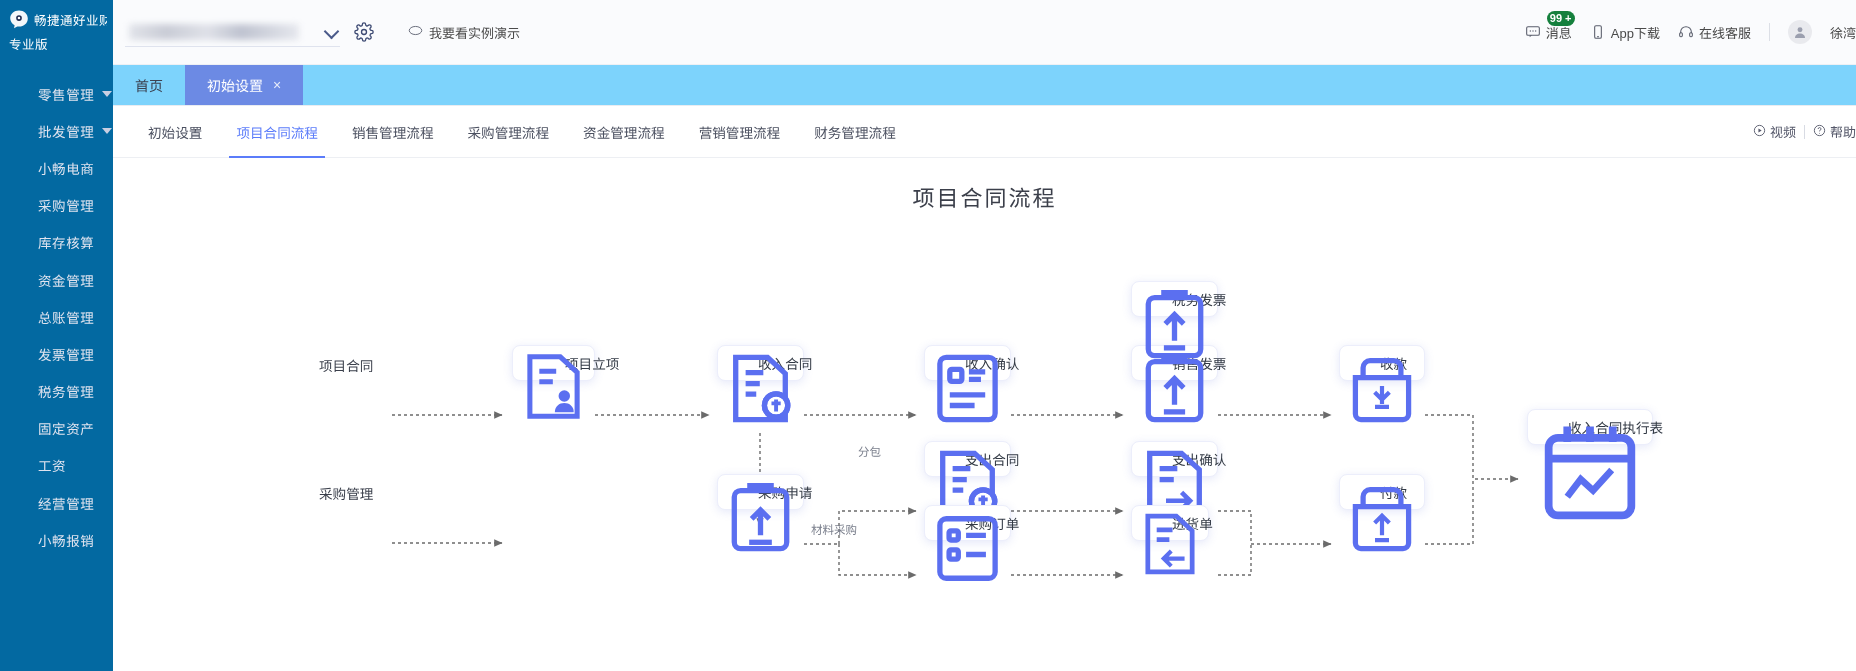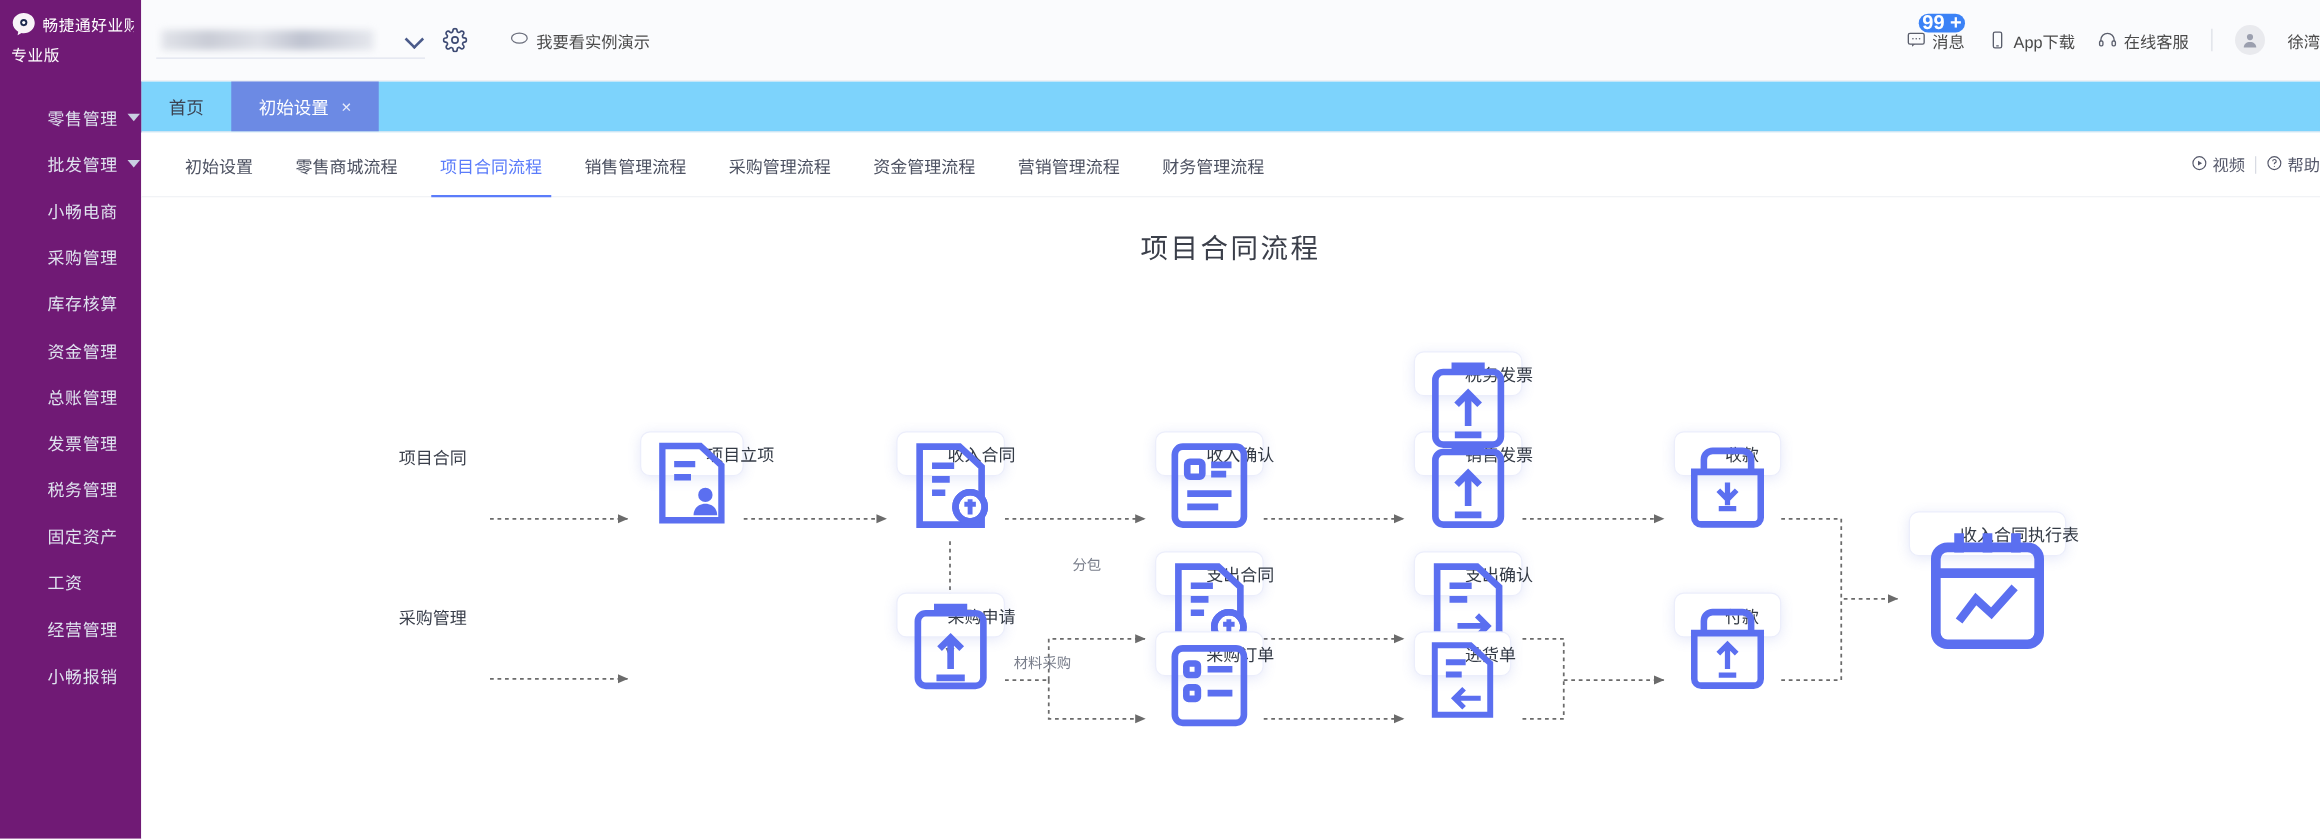--- a/index.html
+++ b/index.html
@@ -9,21 +9,21 @@
     overflow: hidden;
     font-family: "Liberation Sans", "DejaVu Sans", sans-serif;
     background: #ffffff;
     color: #333;
   }
   #app { position: relative; width: 1856px; height: 671px; display: flex; }
 
   
   .sidebar {
     width: 113px; height: 671px;
-    background: #701a75;
+    background: #0369a1;
     flex: 0 0 113px;
     position: relative;
     overflow: hidden;
   }
   .logo-block {
     height: 65px; padding: 8px 6px 0 8px;
     position: relative;
   }
   .logo-row { display: flex; align-items: center; gap: 4px; }
   .logo-mark {
@@ -99,23 +99,23 @@
   .top-right {
     margin-left: auto; display: flex; align-items: center;
     gap: 18px; padding-right: 0px; height: 100%;
   }
   .tr-item {
     display: flex; align-items: center; gap: 5px;
     font-size: 13px; color: #4a4a4a; cursor: pointer;
     position: relative; white-space: nowrap;
   }
   .badge {
-    position: absolute; top: -12px; left: 10px;
-    background: #3b82f6; color: #fff;
-    font-size: 16px; line-height: 15px;
+    position: absolute; top: -12px; left: 22px;
+    background: #15803d; color: #fff;
+    font-size: 11px; line-height: 15px;
     height: 15px; min-width: 26px; text-align: center;
     border-radius: 8px; padding: 0 3px; font-weight: bold;
     white-space: nowrap;
   }
   .tr-sep { width: 1px; height: 18px; background: #dcdfe6; }
   .avatar {
     width: 24px; height: 24px; border-radius: 50%;
     background: #e9eaee; display: flex; align-items: center; justify-content: center;
   }
   .user-name { font-size: 13px; color: #4a4a4a; max-width: 26px; overflow: hidden; }
@@ -336,21 +336,20 @@
         </div>
         <div class="ptab active">
           <span>初始设置</span>
           <span class="tab-x">×</span>
         </div>
       </div>
 
     <div class="subtabs">
       <div style="display:flex;align-items:center;" id="sub-tabs">
           <div class="stab">初始设置</div>
-          <div class="stab">零售商城流程</div>
           <div class="stab active">项目合同流程</div>
           <div class="stab">销售管理流程</div>
           <div class="stab">采购管理流程</div>
           <div class="stab">资金管理流程</div>
           <div class="stab">营销管理流程</div>
           <div class="stab">财务管理流程</div>
         </div>
       <div class="subtabs-right">
         <span class="srlink">
           <span>

